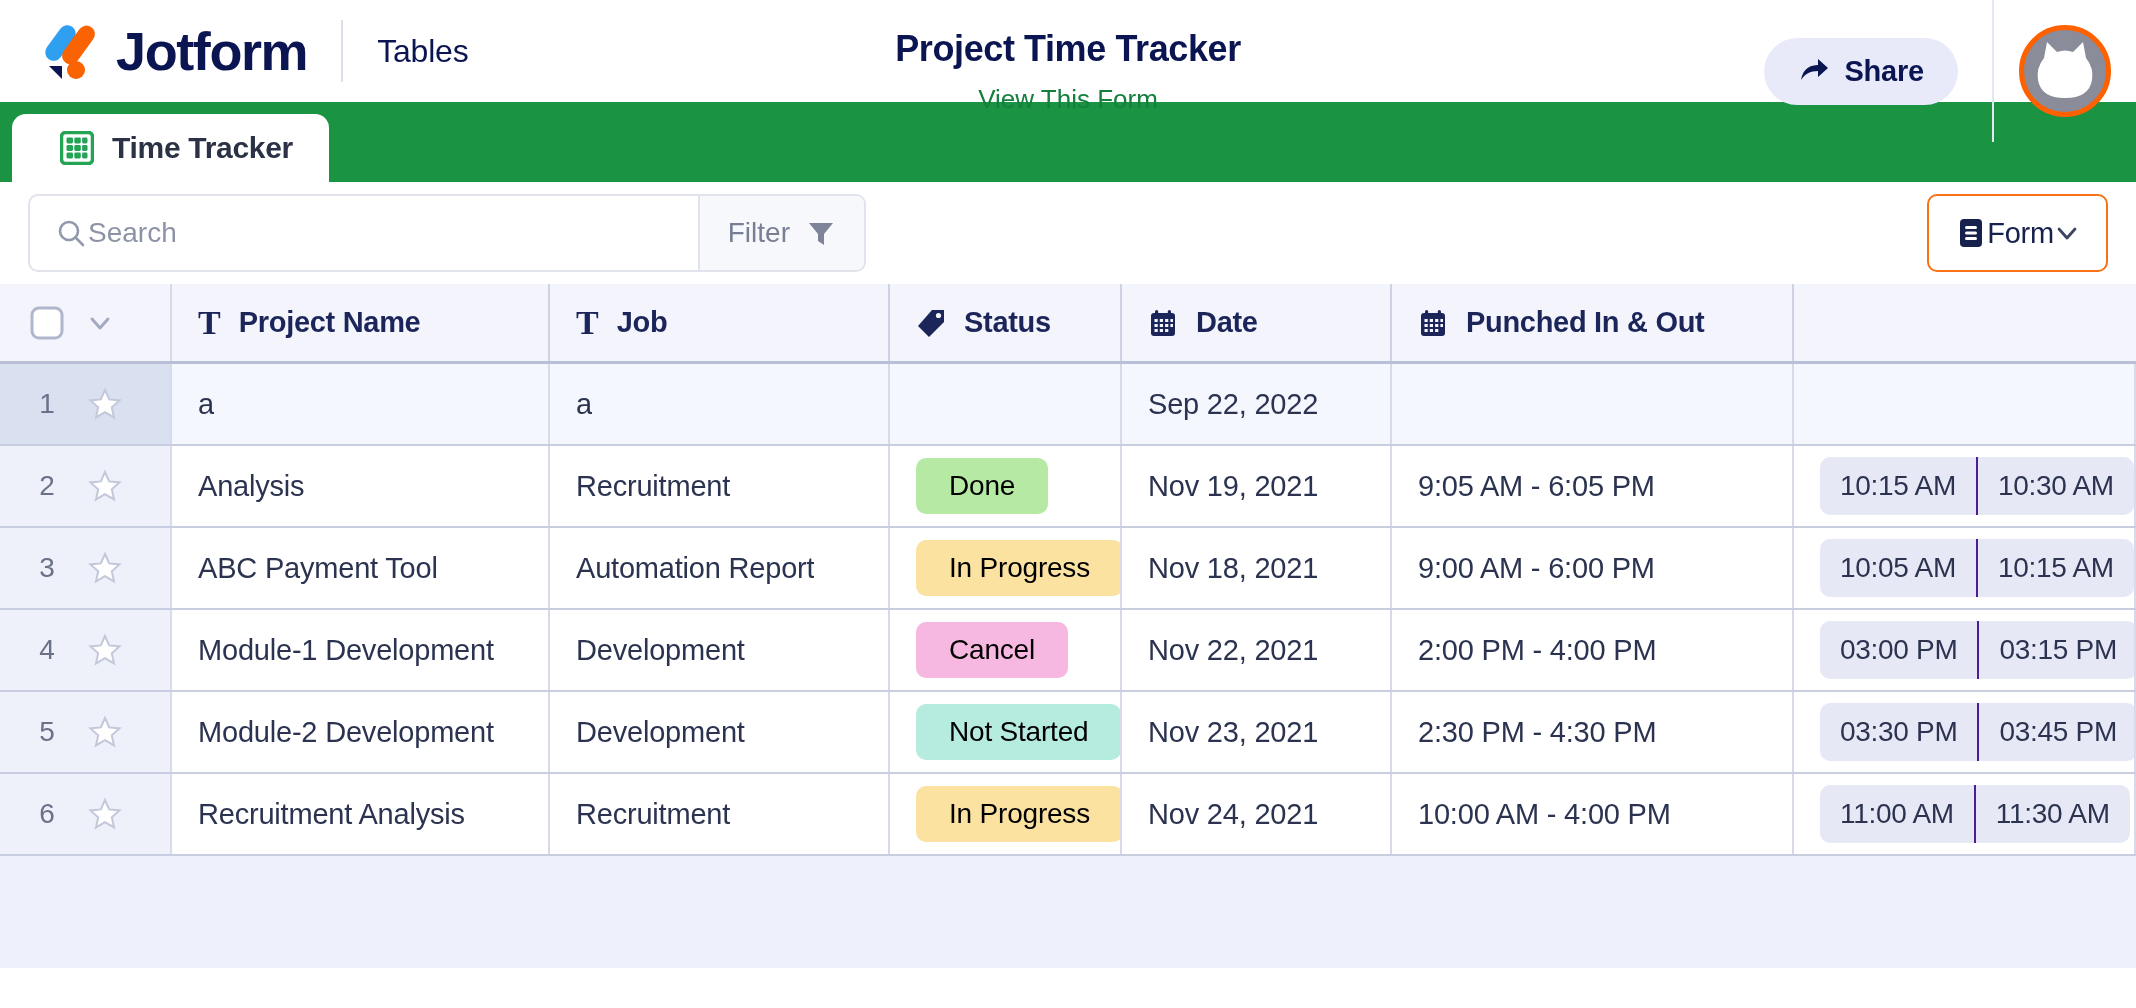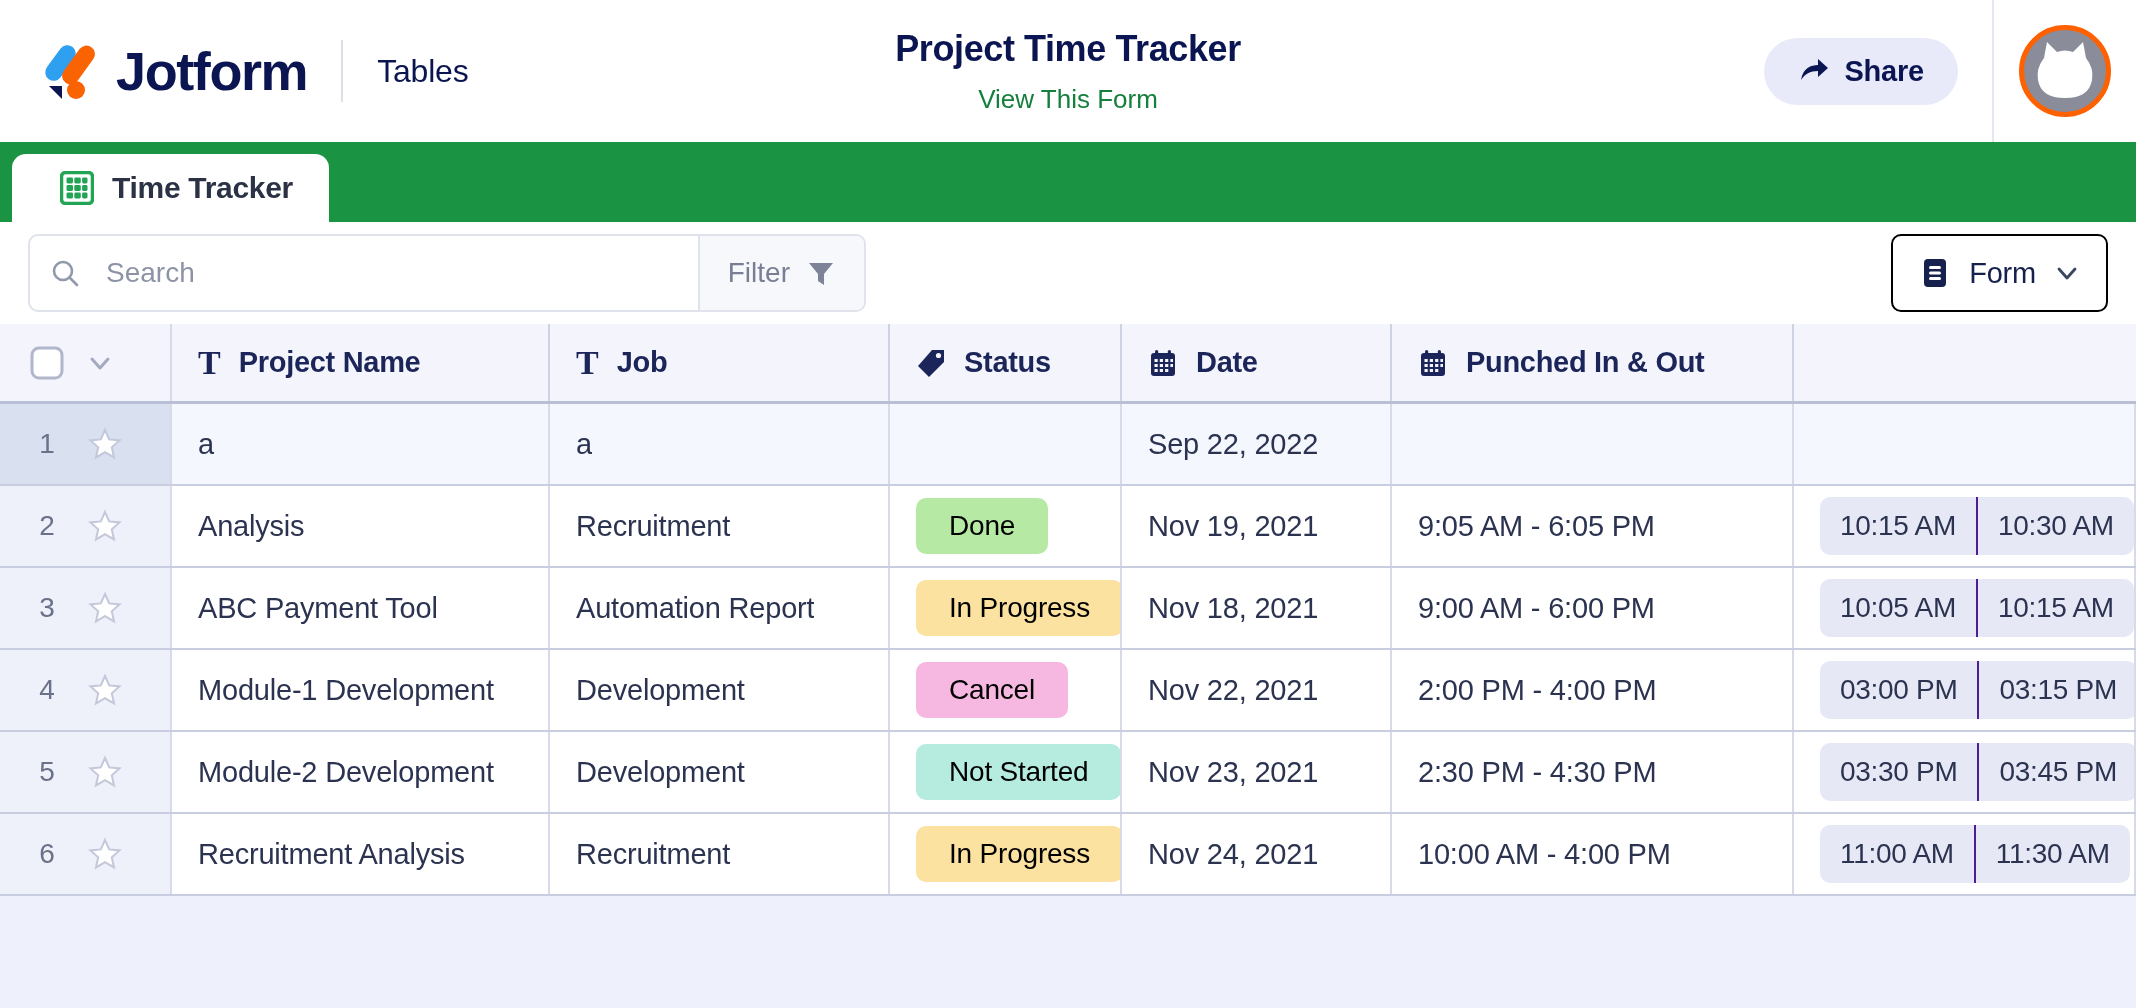--- a/index.html
+++ b/index.html
@@ -6,21 +6,21 @@
   html, body {
     width: 2136px; height: 1008px;
     font-family: "Liberation Sans", sans-serif;
     background: #ffffff;
     overflow: hidden;
   }
 
   
   .app-header {
     position: relative;
-    height: 142px;
+    height: 102px;
     background: #ffffff;
     display: flex;
     align-items: center;
   }
   .brand-zone {
     display: flex;
     align-items: center;
     padding-left: 40px;
     gap: 0;
   }
@@ -150,22 +150,22 @@
     height: 78px;
     border: 2px solid #e0e2ec;
     border-radius: 10px;
     overflow: hidden;
     background: #fff;
   }
   .search-field {
     flex: 1;
     display: flex;
     align-items: center;
-    gap: 26px;
-    padding-left: 20px;
+    gap: 2px;
+    padding-left: 26px;
   }
   .search-input {
     border: none;
     outline: none;
     font-size: 28px;
     color: #6a7086;
     font-family: inherit;
     width: 100%;
     background: transparent;
   }
@@ -180,24 +180,23 @@
     border-left: 2px solid #e0e2ec;
     cursor: pointer;
     font-family: inherit;
   }
   .filter-label { font-size: 28px; color: #787e93; }
 
   .toolbar-spacer { flex: 1; }
   .form-dd {
     display: flex;
     align-items: center;
-    gap: 18px;
     height: 78px;
     padding: 0 26px;
-    border: 2px solid #000000;
+    border: 2px solid #f97316;
     border-radius: 10px;
     background: #fff;
     cursor: pointer;
     font-family: inherit;
   }
   .form-dd-label {
     font-size: 29px;
     color: #17214d;
     letter-spacing: -0.2px;
   }

